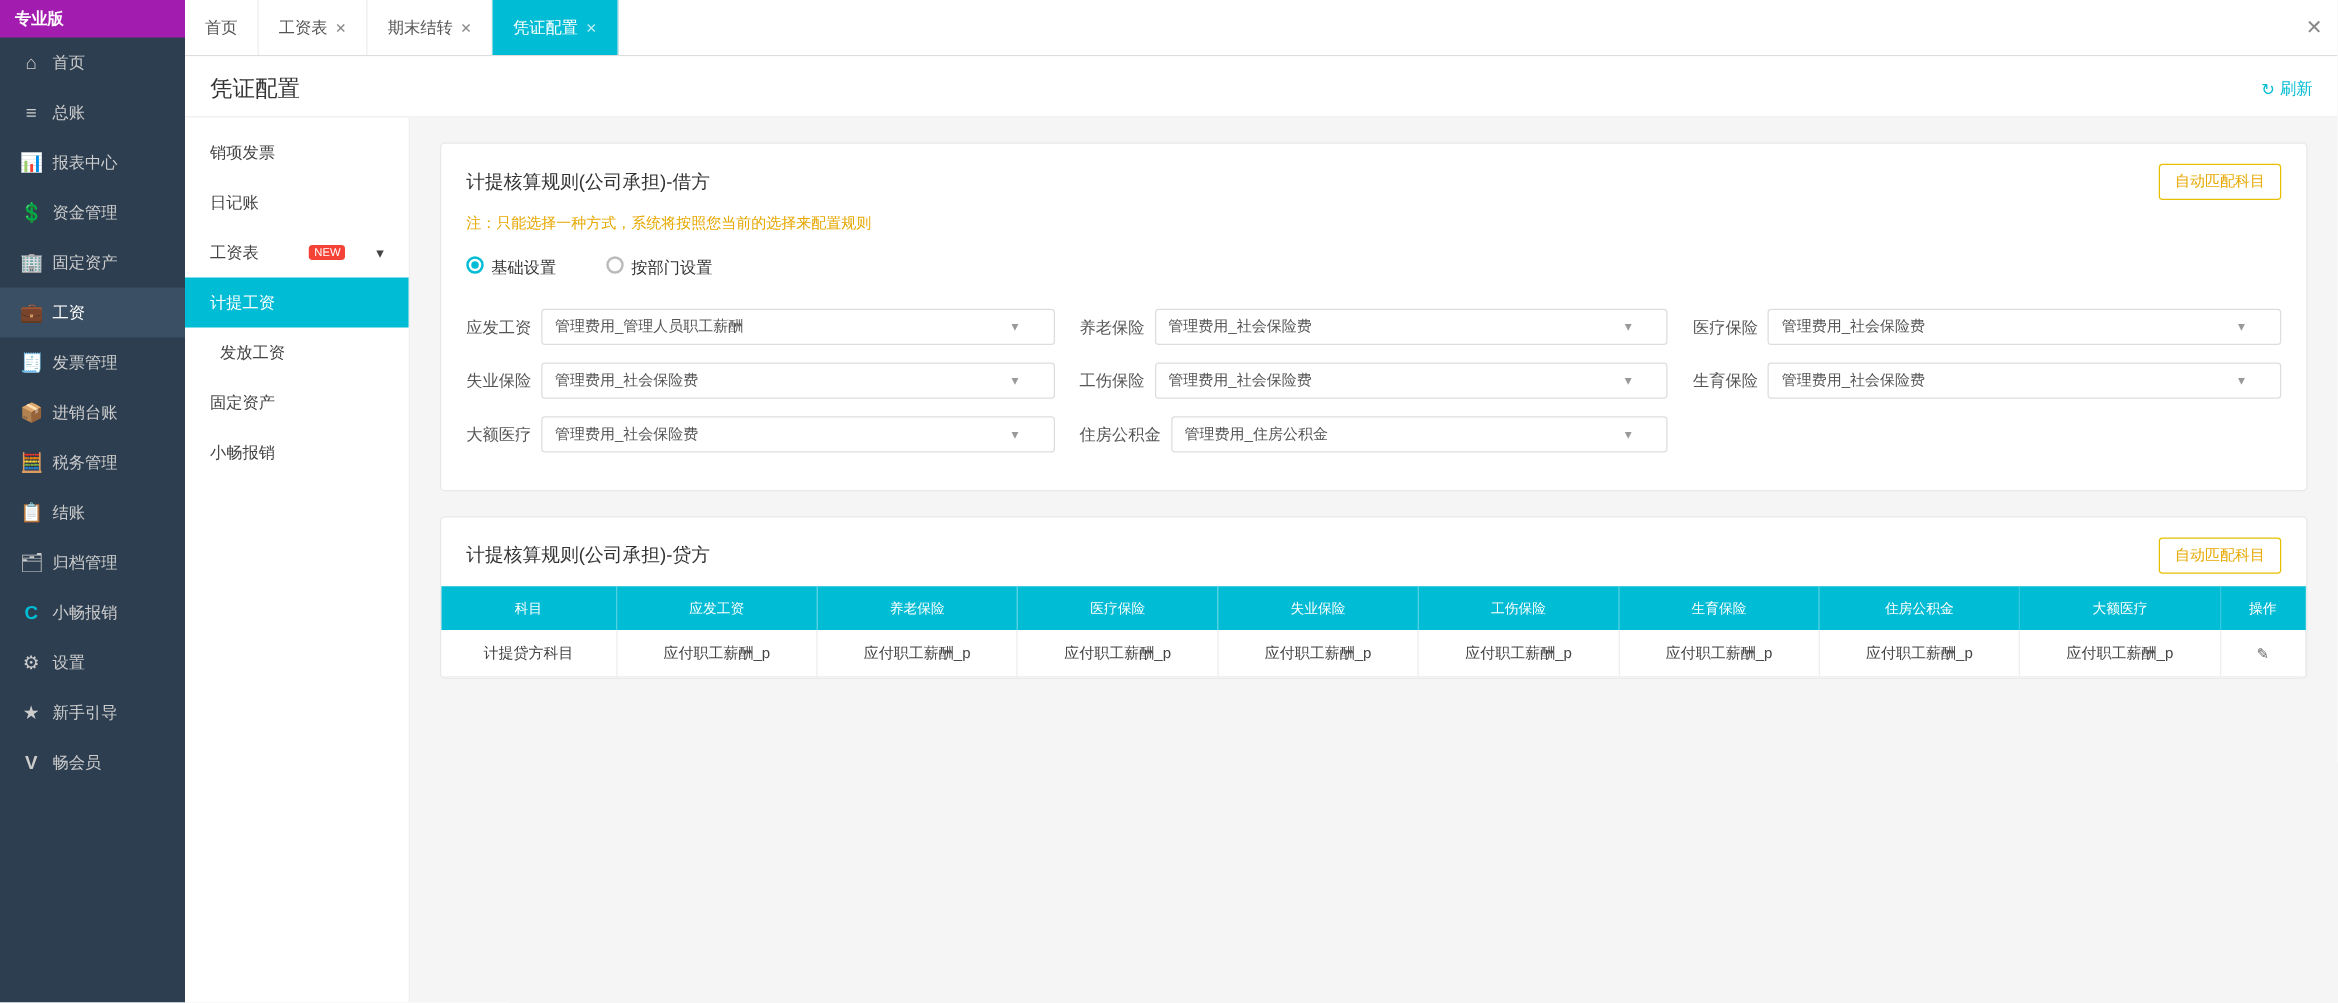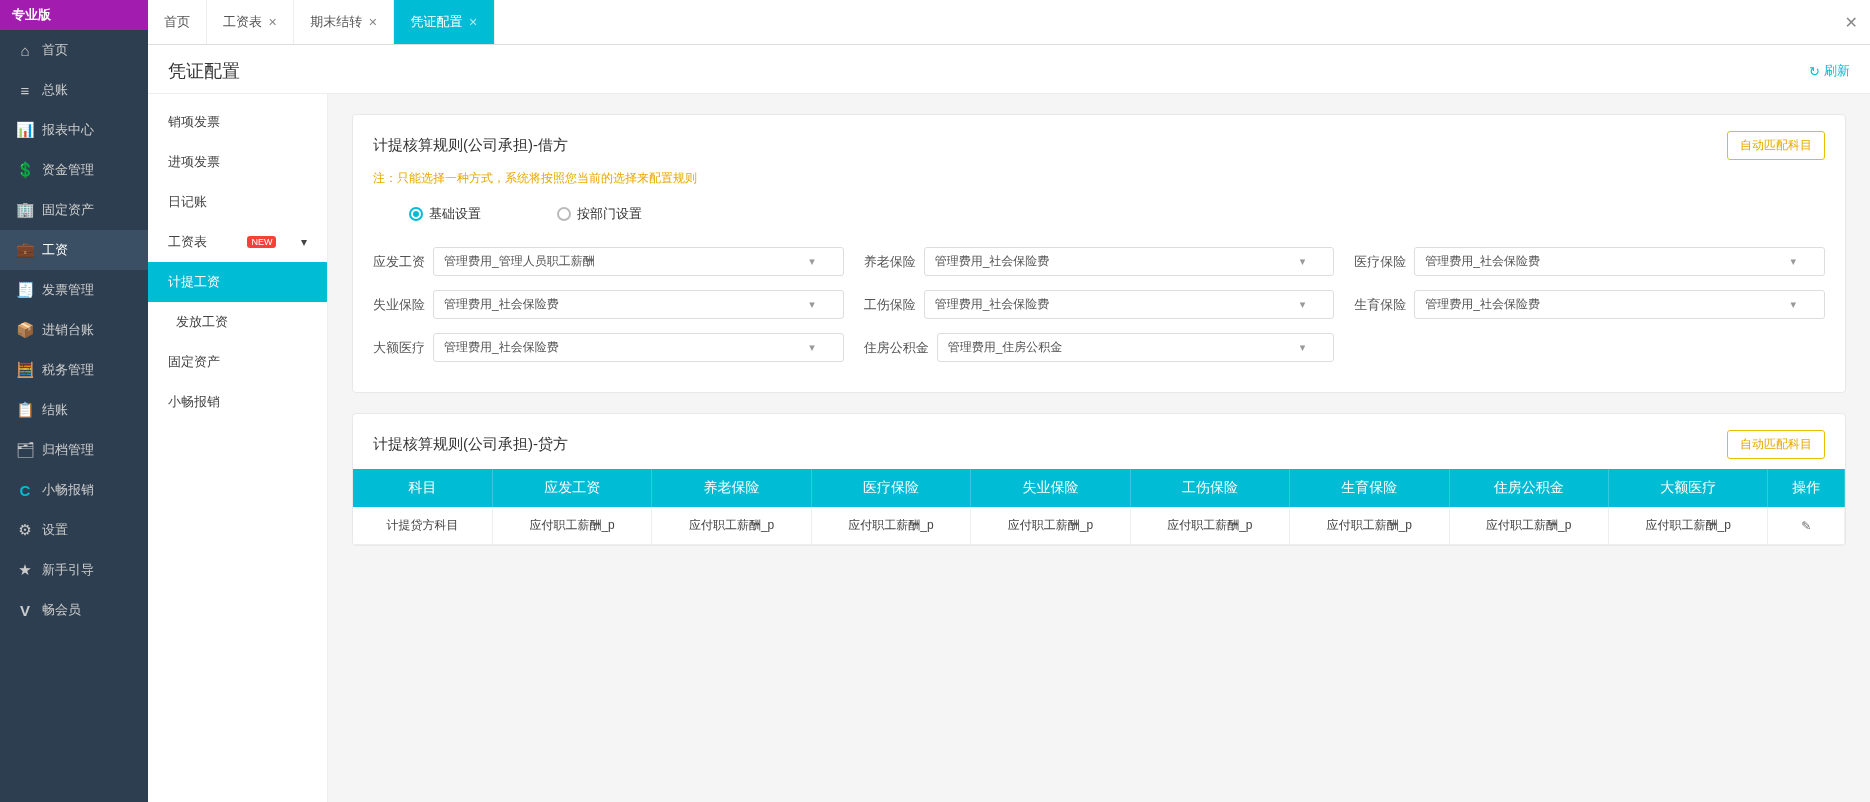--- a/index.html
+++ b/index.html
@@ -159,21 +159,21 @@
 
     .notice-text { color: #e6a800; font-size: 12px; padding: 0 20px 10px 20px; }
 
     
     .radio-group {
       display: flex;
       align-items: center;
       gap: 40px;
       padding: 8px 20px 16px 20px;
     }
-    .radio-item { display: flex; align-items: center; gap: 6px; cursor: pointer; font-size: 13px; margin-left: 36px; }
+    .radio-item { display: flex; gap: 6px; cursor: pointer; font-size: 13px; }
     .radio-circle {
       width: 14px; height: 14px; border-radius: 50%;
       border: 2px solid #00bcd4;
       display: flex; align-items: center; justify-content: center;
     }
     .radio-circle.checked::after {
       content: '';
       width: 6px; height: 6px;
       border-radius: 50%;
       background: #00bcd4;
@@ -212,21 +212,21 @@
     }
     .field-select-text { flex: 1; white-space: nowrap; overflow: hidden; text-overflow: ellipsis; }
     .field-select-arrow { color: #999; font-size: 11px; margin-left: 4px; }
 
     
     .data-table { width: 100%; border-collapse: collapse; }
     .data-table th {
       background: #00bcd4;
       color: white;
       padding: 10px 12px;
-      font-size: 14px;
+      font-size: 11px;
       font-weight: 500;
       text-align: center;
       border-right: 1px solid rgba(255,255,255,0.2);
     }
     .data-table td {
       padding: 10px 12px;
       font-size: 12px;
       color: #444;
       text-align: center;
       border-right: 1px solid #eee;
@@ -329,23 +329,20 @@
       <span>↻</span>
       <span>刷新</span>
     </div>
   </div>
 
   <div class="content-area">
 
     <div class="left-nav">
       <div class="left-nav-item">
         <span>销项发票</span>
-      </div>
-      <div class="left-nav-item">
-        <span>进项发票</span>
       </div>
       <div class="left-nav-item">
         <span>日记账</span>
       </div>
       <div class="left-nav-item has-arrow">
         <span>工资表</span>
         <span class="new-badge">NEW</span>
       </div>
       <div class="left-nav-item active">
         <span>计提工资</span>

